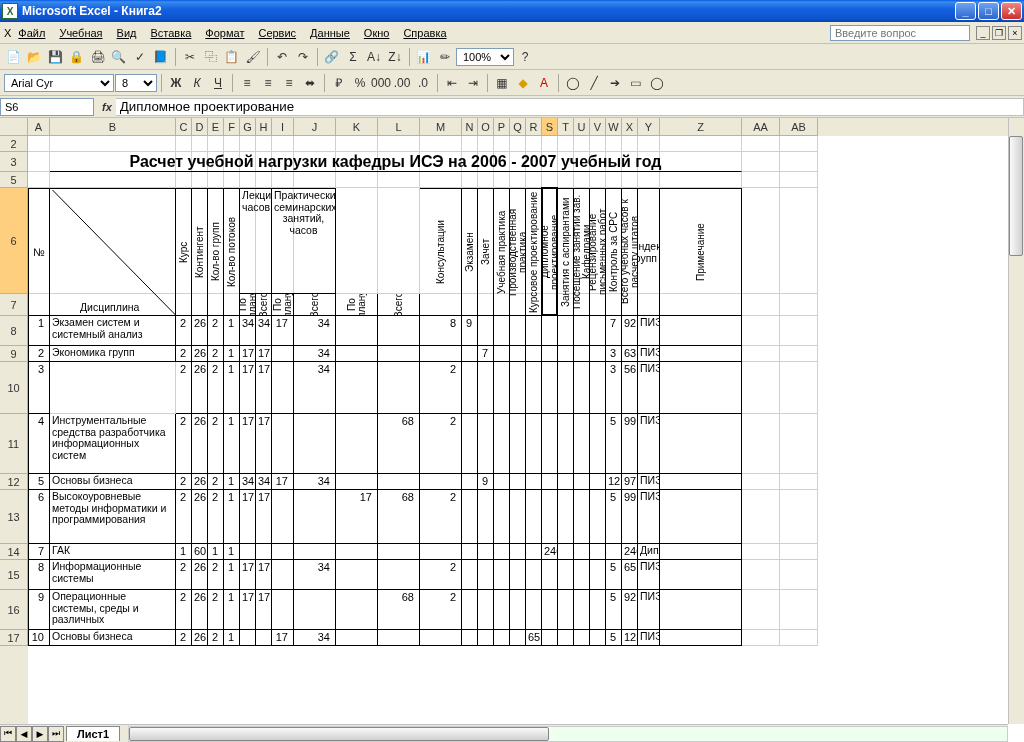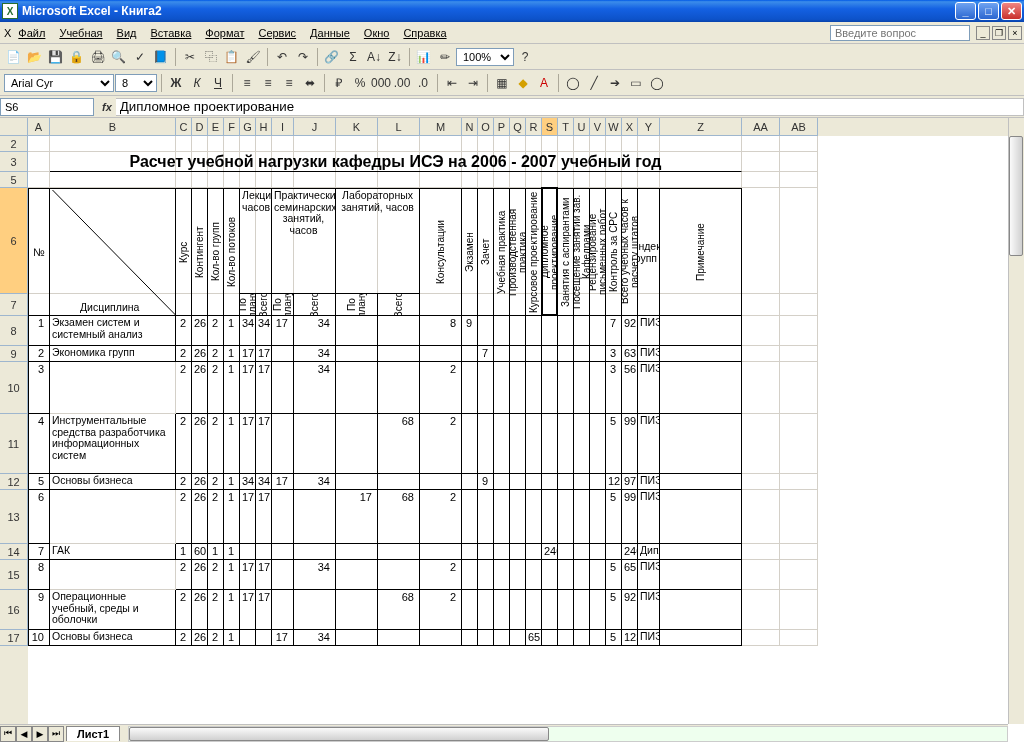--- a/index.html
+++ b/index.html
@@ -663,23 +663,20 @@
         </div>
         <div class="cell b-r b-b b-t" style="left: 244px; top: 52px; width: 64px; height: 106px;">
           <div class="celltxt" style="text-align:center">Практических, семинарских занятий, часов</div>
         </div>
         <div class="cell b-r b-b" style="left: 244px; top: 158px; width: 22px; height: 22px;">
           <div class="vtext">По плану</div>
         </div>
         <div class="cell b-r b-b" style="left: 266px; top: 158px; width: 42px; height: 22px;">
           <div class="vtext">Всего</div>
         </div>
-        <div class="cell b-r b-b b-t" style="left: 308px; top: 52px; width: 84px; height: 106px;">
-          <div class="celltxt" style="text-align:center">Лабораторных занятий, часов</div>
-        </div>
         <div class="cell b-r b-b" style="left: 308px; top: 158px; width: 42px; height: 22px;">
           <div class="vtext">По плану</div>
         </div>
         <div class="cell b-r b-b" style="left: 350px; top: 158px; width: 42px; height: 22px;">
           <div class="vtext">Всего</div>
         </div>
         <div class="cell b-r b-b b-t" style="left: 392px; top: 52px; width: 42px; height: 128px;">
           <div class="vtext">Консультации</div>
         </div>
         <div class="cell b-r b-b b-t" style="left: 434px; top: 52px; width: 16px; height: 128px;">
@@ -980,20 +977,23 @@
         </div>
         <div class="cell b-r b-b" style="left: 594px; top: 338px; width: 16px; height: 16px;">
           <div class="num">97</div>
         </div>
         <div class="cell b-r b-b" style="left: 610px; top: 338px; width: 22px; height: 16px;">
           <div class="celltxt">ПИЭ-51,52</div>
         </div>
         <div class="cell b-r b-b" style="left: 632px; top: 338px; width: 82px; height: 16px;"></div>
         <div class="cell b-r b-b b-l" style="left: 0px; top: 354px; width: 22px; height: 54px;">
           <div class="num">6</div>
+        </div>
+        <div class="cell b-r b-b" style="left: 22px; top: 354px; width: 126px; height: 54px;">
+          <div class="celltxt">Высокоуровневые методы информатики и программирования</div>
         </div>
         <div class="cell b-r b-b" style="left: 148px; top: 354px; width: 16px; height: 54px;">
           <div class="num">2</div>
         </div>
         <div class="cell b-r b-b" style="left: 164px; top: 354px; width: 16px; height: 54px;">
           <div class="num">26</div>
         </div>
         <div class="cell b-r b-b" style="left: 180px; top: 354px; width: 16px; height: 54px;">
           <div class="num">2</div>
         </div>
@@ -1076,20 +1076,23 @@
         <div class="cell b-r b-b" style="left: 594px; top: 408px; width: 16px; height: 16px;">
           <div class="num">240</div>
         </div>
         <div class="cell b-r b-b" style="left: 610px; top: 408px; width: 22px; height: 16px;">
           <div class="celltxt">Дипломники</div>
         </div>
         <div class="cell b-r b-b" style="left: 632px; top: 408px; width: 82px; height: 16px;"></div>
         <div class="cell b-r b-b b-l" style="left: 0px; top: 424px; width: 22px; height: 30px;">
           <div class="num">8</div>
         </div>
+        <div class="cell b-r b-b" style="left: 22px; top: 424px; width: 126px; height: 30px;">
+          <div class="celltxt">Информационные системы</div>
+        </div>
         <div class="cell b-r b-b" style="left: 148px; top: 424px; width: 16px; height: 30px;">
           <div class="num">2</div>
         </div>
         <div class="cell b-r b-b" style="left: 164px; top: 424px; width: 16px; height: 30px;">
           <div class="num">26</div>
         </div>
         <div class="cell b-r b-b" style="left: 180px; top: 424px; width: 16px; height: 30px;">
           <div class="num">2</div>
         </div>
         <div class="cell b-r b-b" style="left: 196px; top: 424px; width: 16px; height: 30px;">
@@ -1126,21 +1129,21 @@
           <div class="num">65</div>
         </div>
         <div class="cell b-r b-b" style="left: 610px; top: 424px; width: 22px; height: 30px;">
           <div class="celltxt">ПИЭ-51,52</div>
         </div>
         <div class="cell b-r b-b" style="left: 632px; top: 424px; width: 82px; height: 30px;"></div>
         <div class="cell b-r b-b b-l" style="left: 0px; top: 454px; width: 22px; height: 40px;">
           <div class="num">9</div>
         </div>
         <div class="cell b-r b-b" style="left: 22px; top: 454px; width: 126px; height: 40px;">
-          <div class="celltxt">Операционные учебный, среды и оболочки</div>
+          <div class="celltxt">Операционные системы, среды и различных</div>
         </div>
         <div class="cell b-r b-b" style="left: 148px; top: 454px; width: 16px; height: 40px;">
           <div class="num">2</div>
         </div>
         <div class="cell b-r b-b" style="left: 164px; top: 454px; width: 16px; height: 40px;">
           <div class="num">26</div>
         </div>
         <div class="cell b-r b-b" style="left: 180px; top: 454px; width: 16px; height: 40px;">
           <div class="num">2</div>
         </div>

